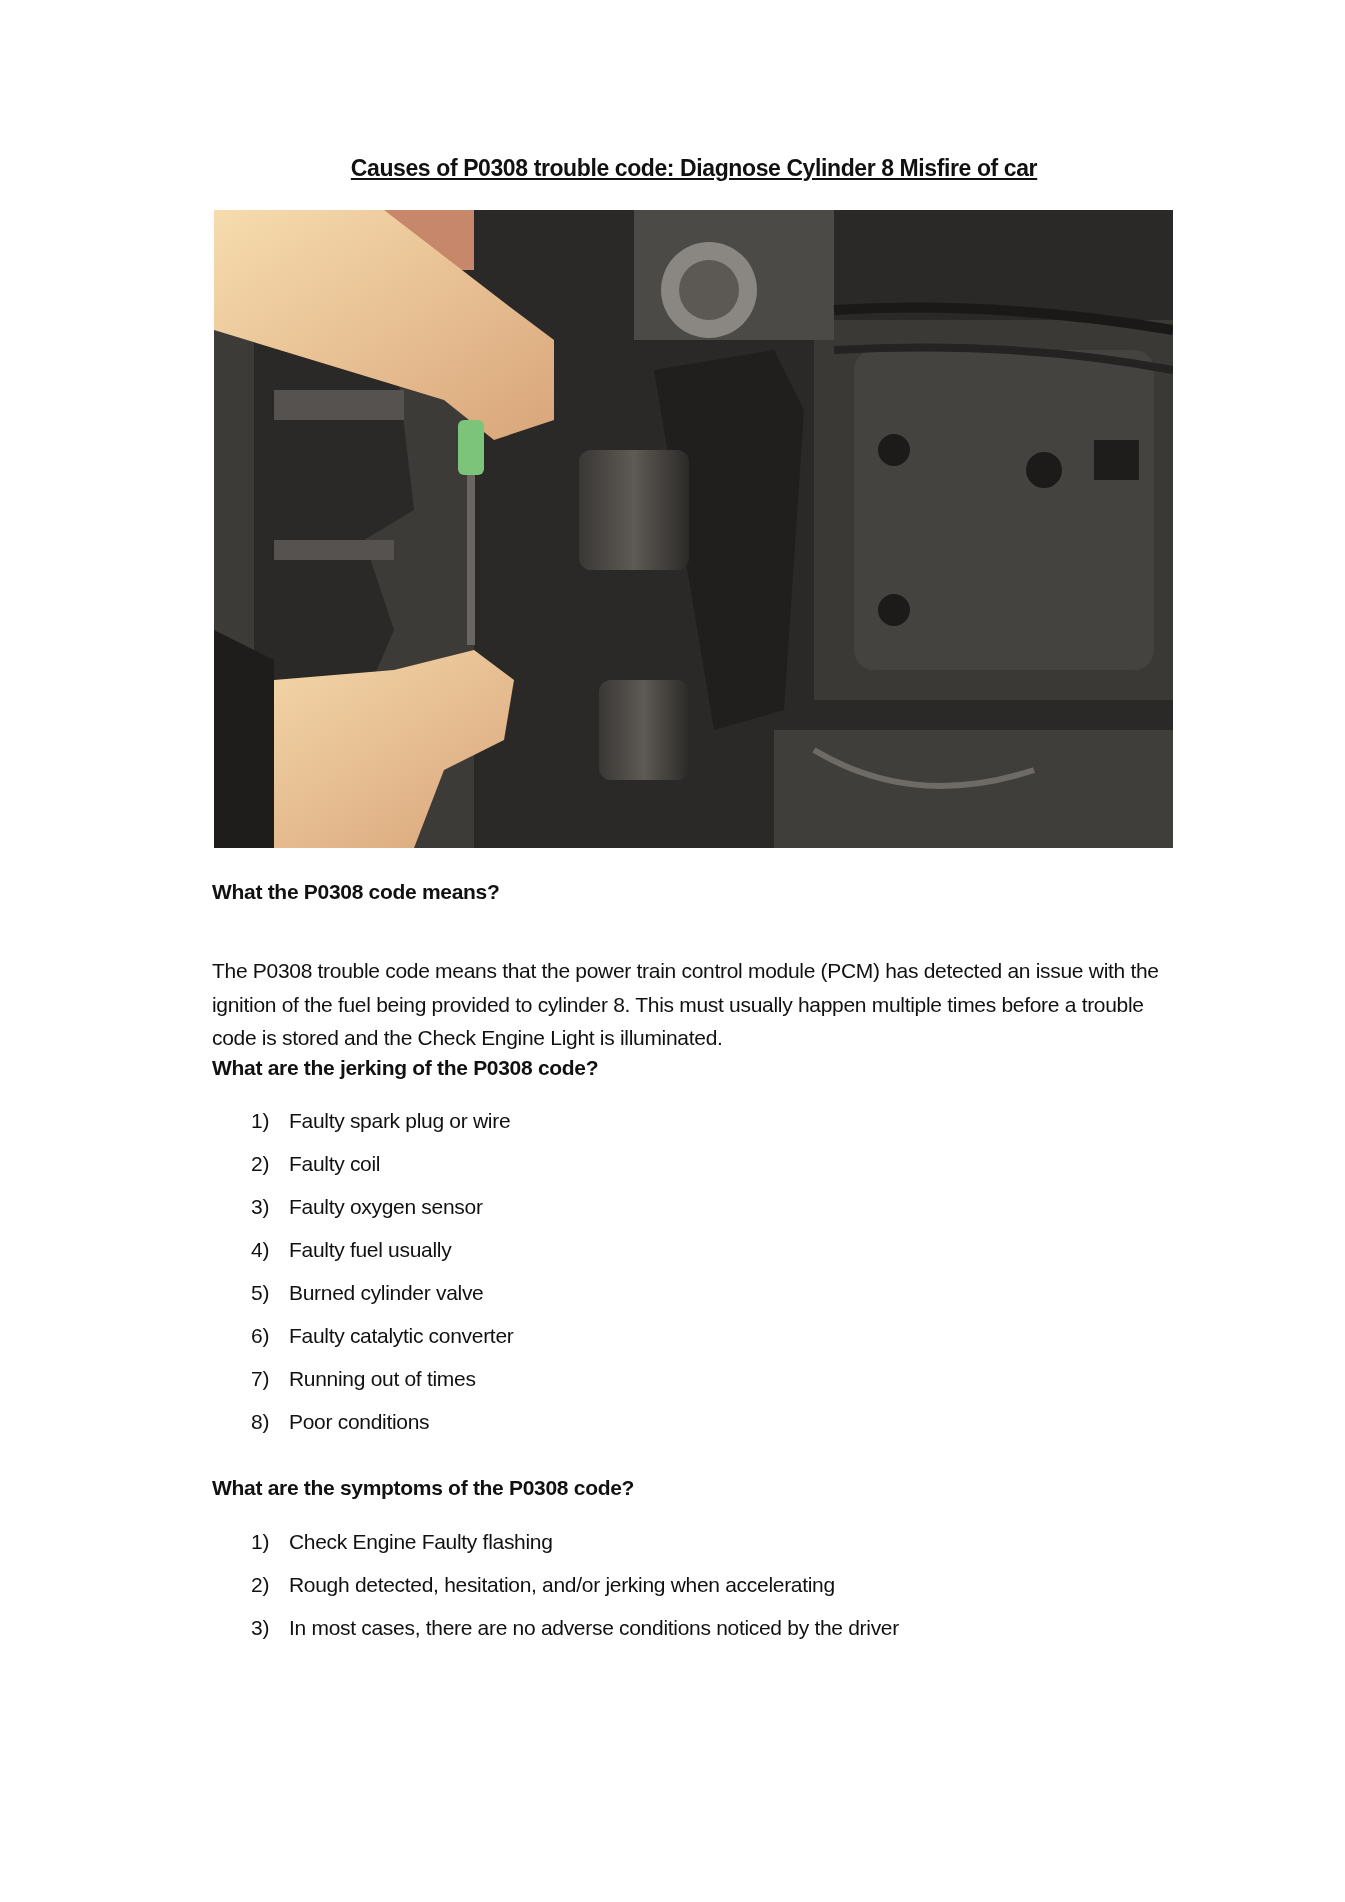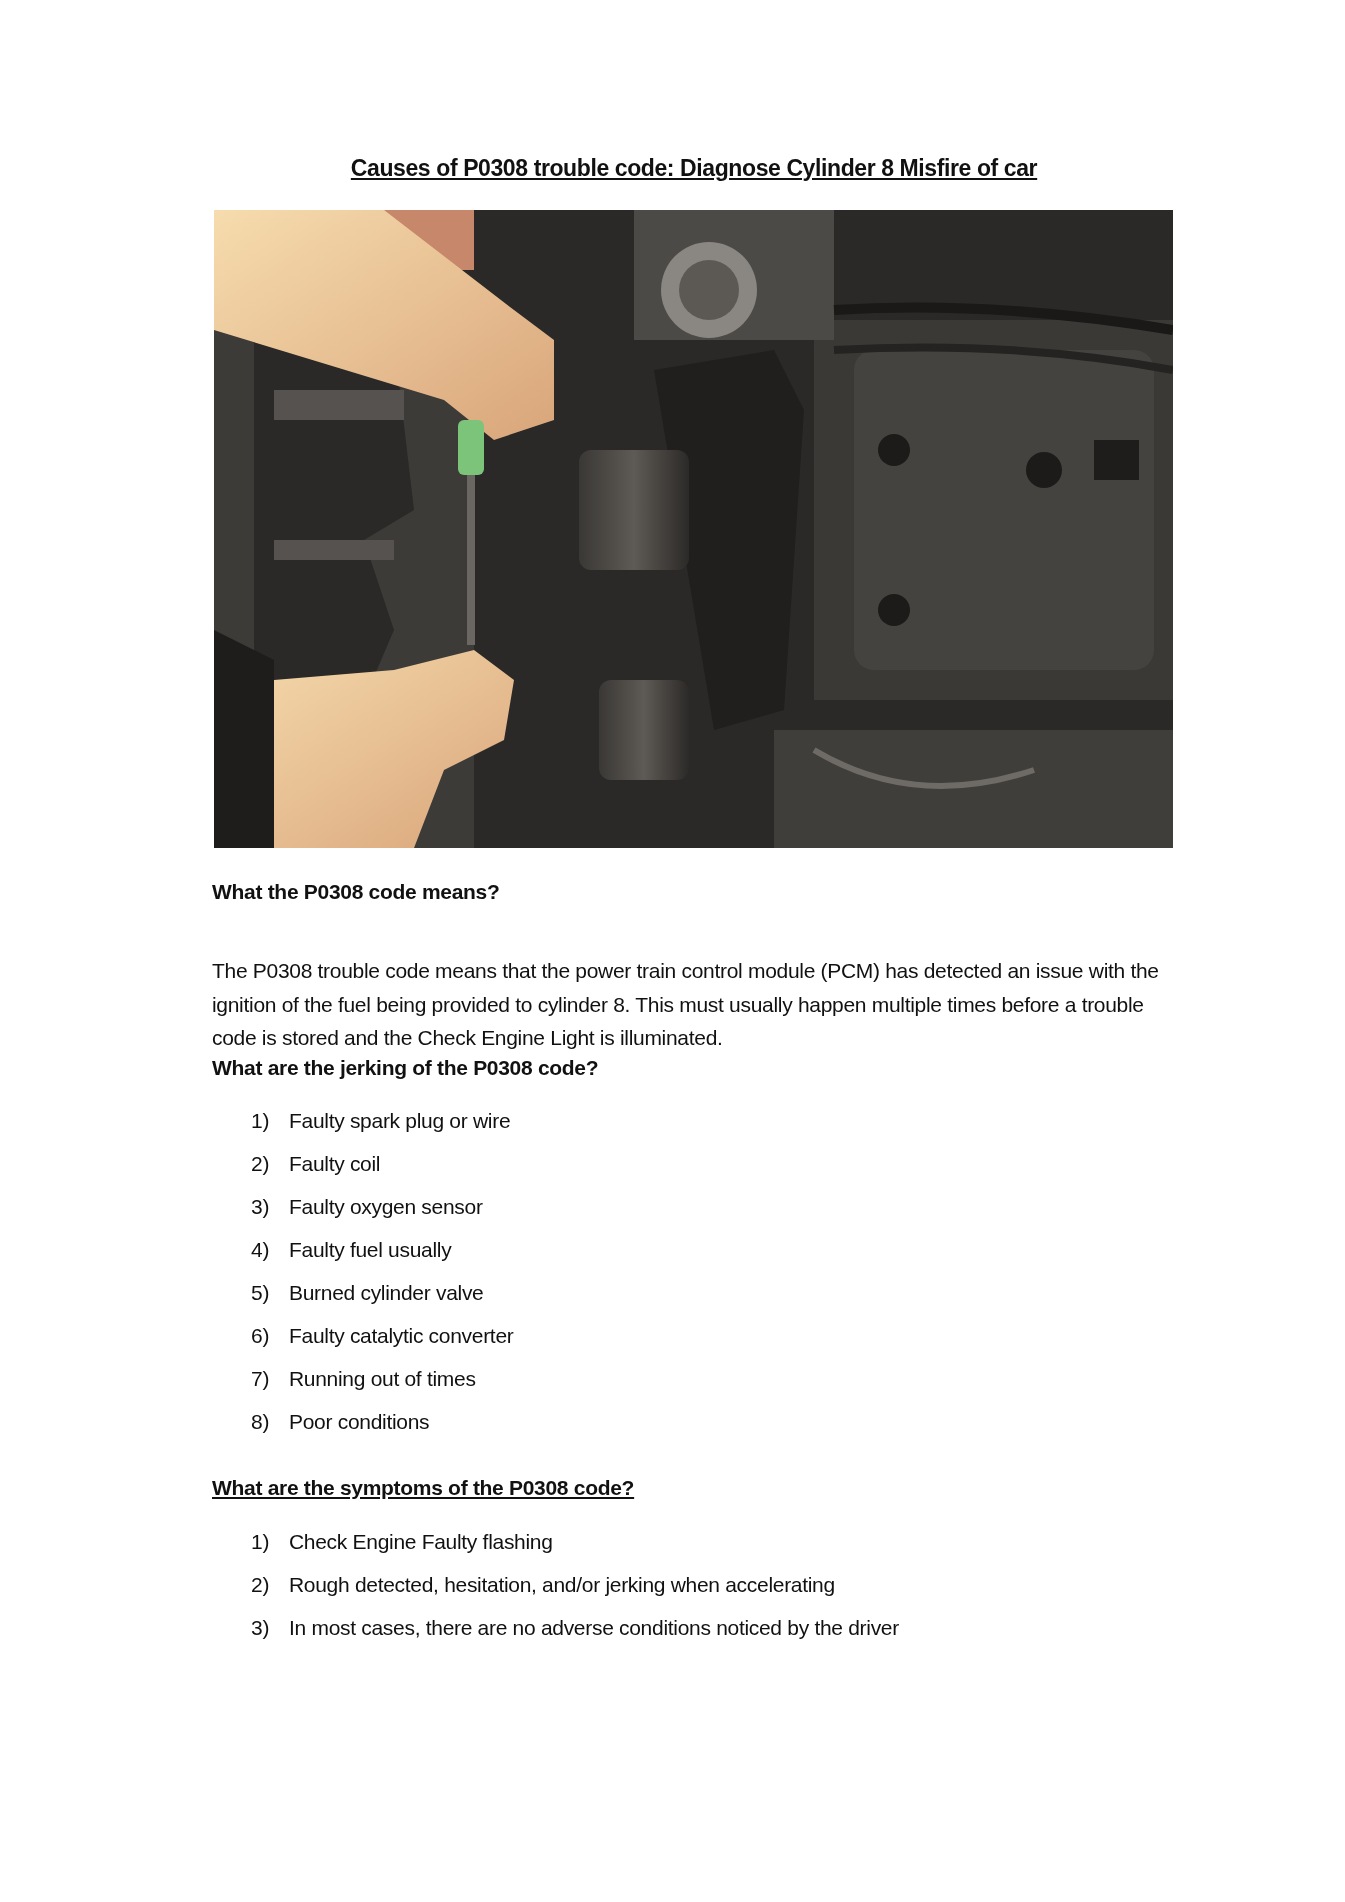--- a/index.html
+++ b/index.html
@@ -109,21 +109,21 @@
     <div class="li" style="top:1367px;">
         <span class="num">7)</span>
         <span class="txt">Running out of times</span>
       </div>
     <div class="li" style="top:1410px;">
         <span class="num">8)</span>
         <span class="txt">Poor conditions</span>
       </div>
   </div>
 
-  <div class="heading" style="top:1476px;text-decoration:underline;">What are the symptoms of the P0308 code?</div>
+  <div class="heading" style="top:1476px;">What are the symptoms of the P0308 code?</div>
   <div class="list">
     <div class="li" style="top:1530px;">
         <span class="num">1)</span>
         <span class="txt">Check Engine Faulty flashing</span>
       </div>
     <div class="li" style="top:1573px;">
         <span class="num">2)</span>
         <span class="txt">Rough detected, hesitation, and/or jerking when accelerating</span>
       </div>
     <div class="li" style="top:1616px;">

